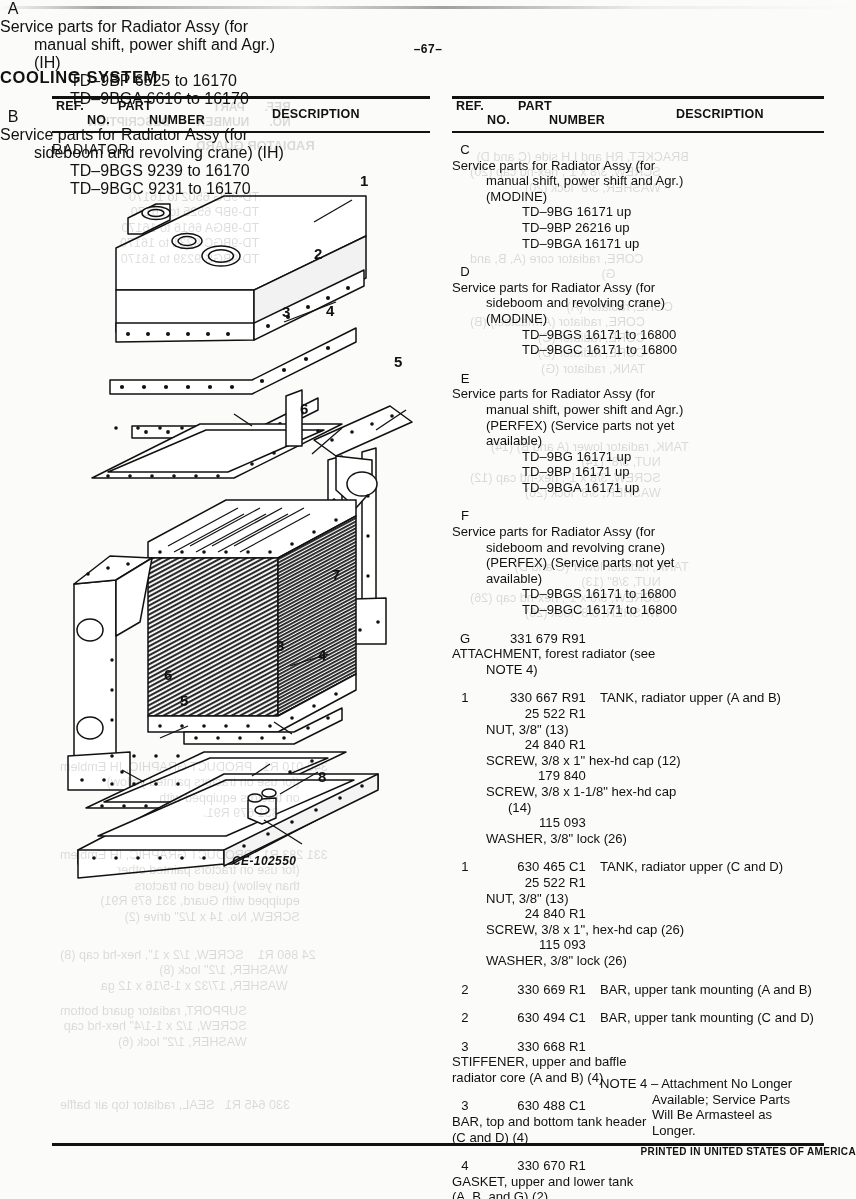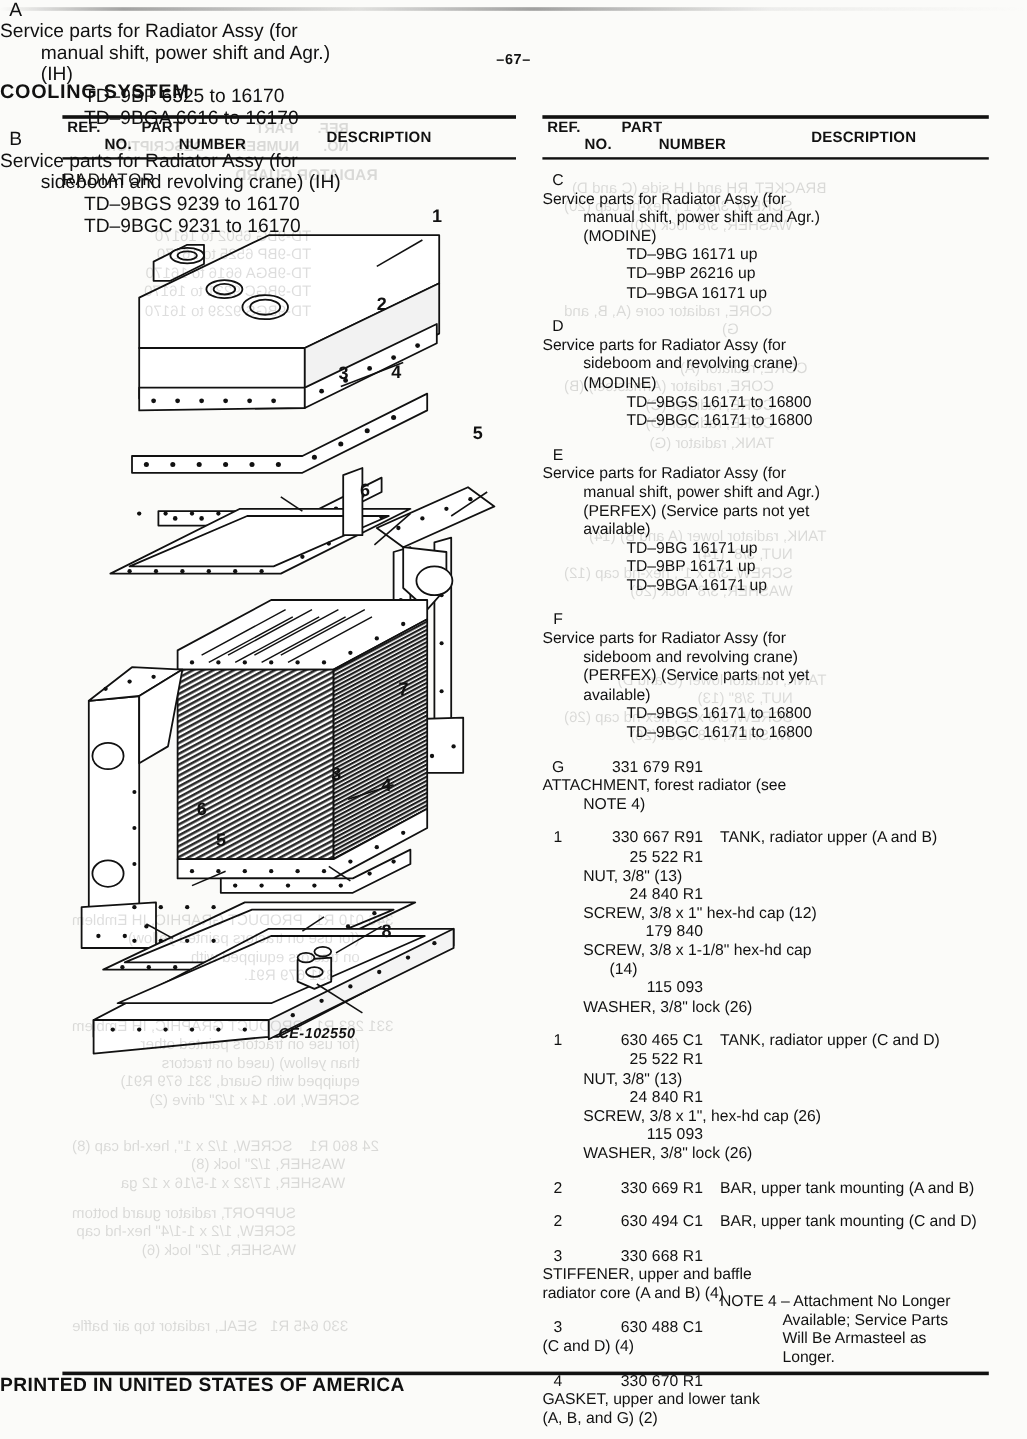--- a/index.html
+++ b/index.html
@@ -59,22 +59,22 @@
 
   
   .alpha .desc{margin-left:148px;}
 
   
   .note{position:absolute;left:148px;top:1076px;width:224px;font-size:13.1px;
     line-height:15.6px;}
   .note .hang{display:block;padding-left:26px;text-indent:-26px;}
 
   
-  .footer{position:absolute;top:1146px;left:0;width:856px;text-align:left;
-    font-size:16px;font-weight:700;letter-spacing:.35px;}
+  .footer{position:absolute;top:1146px;left:0;width:856px;text-align:right;
+    font-size:10px;font-weight:700;letter-spacing:.35px;}
 
   
   .figure{position:absolute;left:56px;top:160px;width:372px;height:720px;}
   .figure svg{display:block;}
   .fig-id{position:absolute;left:232px;top:854px;font-size:12px;font-weight:700;
     font-style:italic;letter-spacing:.4px;}
   .callout{position:absolute;font-size:15px;font-weight:700;}
 
   
   .ghost{position:absolute;transform:scaleX(-1);transform-origin:center;
@@ -573,20 +573,21 @@
           <span class="hang">radiator core (A and B) (4)</span>
         </span>
       </div>
     </div>
 
     <div class="entry">
       <div class="line">
         <span class="ref">3</span>
         <span class="pn">630 488 C1</span>
         <span class="desc">
+          <span class="hang">BAR, top and bottom tank header</span>
           <span class="hang">(C and D) (4)</span>
         </span>
       </div>
     </div>
 
     <div class="entry">
       <div class="line">
         <span class="ref">4</span>
         <span class="pn">330 670 R1</span>
         <span class="desc">

